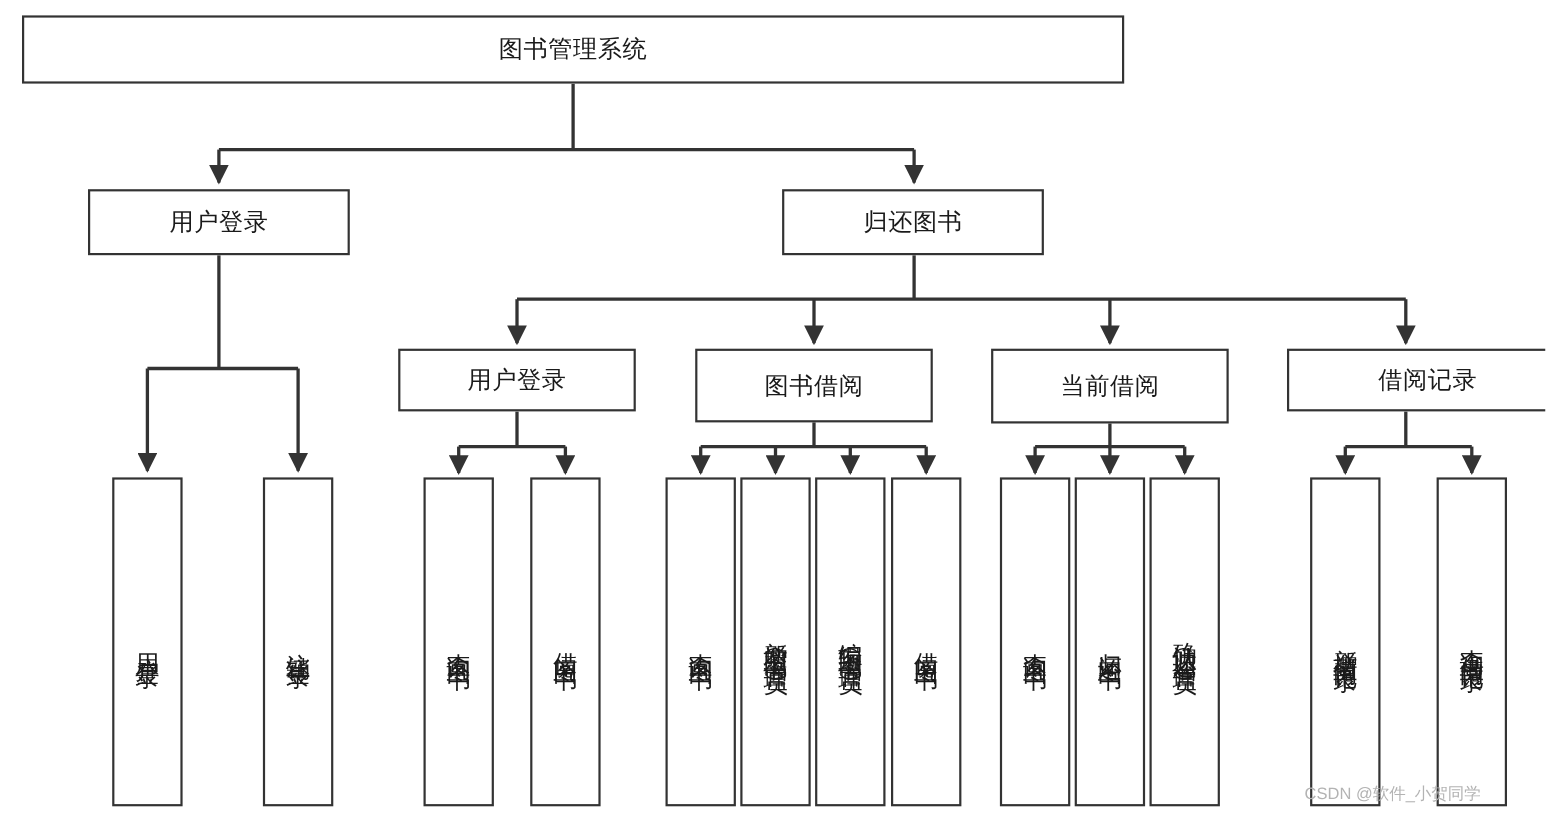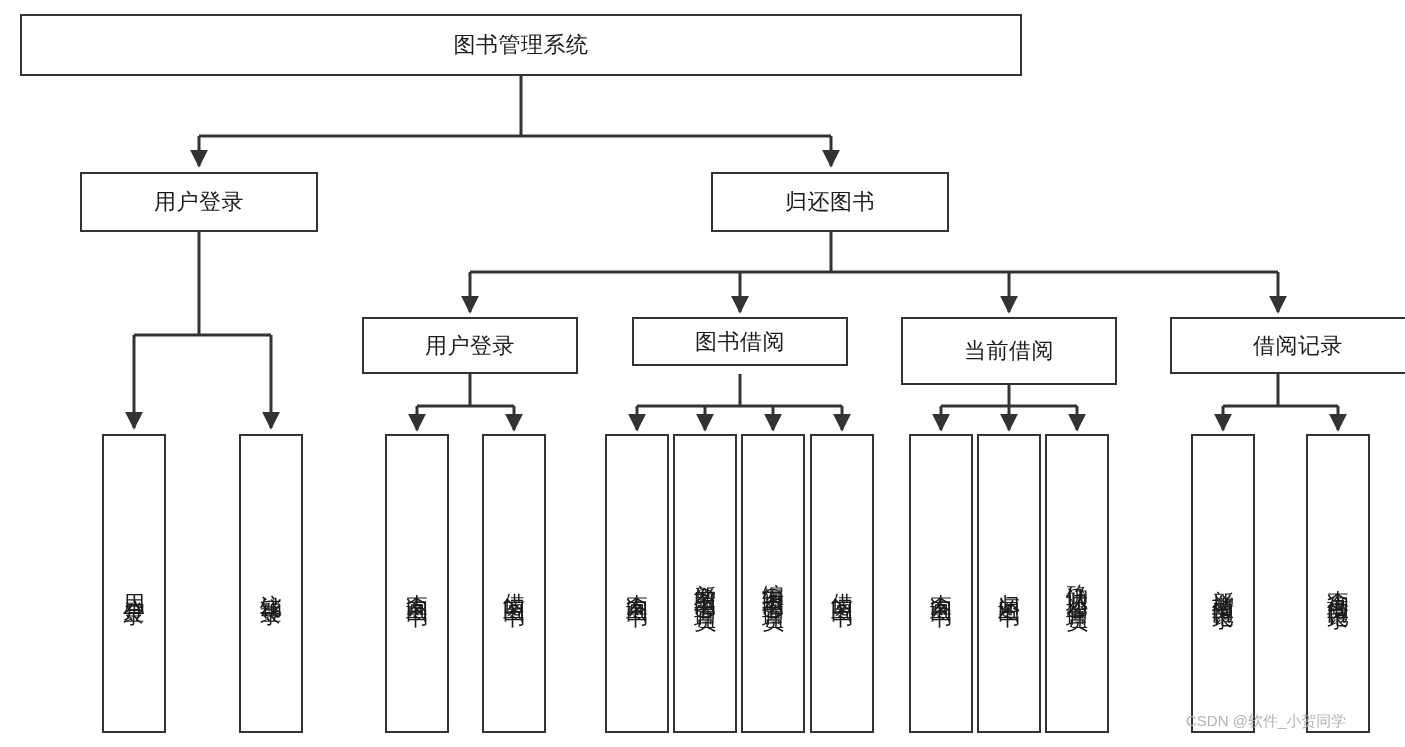--- a/index.html
+++ b/index.html
@@ -129,21 +129,21 @@
   <div class="node horiz" style="left:80px; top:172px; width:238px; height:60px;">
     <span class="lbl">用户登录</span>
   </div>
   <div class="node horiz" style="left:711px; top:172px; width:238px; height:60px;">
     <span class="lbl">归还图书</span>
   </div>
 
   <div class="node horiz" style="left:362px; top:317px; width:216px; height:57px;">
     <span class="lbl">用户登录</span>
   </div>
-  <div class="node horiz" style="left:632px; top:317px; width:216px; height:49px;">
+  <div class="node horiz" style="left:632px; top:317px; width:216px; height:67px;">
     <span class="lbl">图书借阅</span>
   </div>
   <div class="node horiz" style="left:901px; top:317px; width:216px; height:68px;">
     <span class="lbl">当前借阅</span>
   </div>
   <div class="node horiz" style="left:1170px; top:317px; width:256px; height:57px;">
     <span class="lbl">借阅记录</span>
   </div>
 
   <div class="node vert" style="left:102px; top:434px; width:64px; height:299px;">

